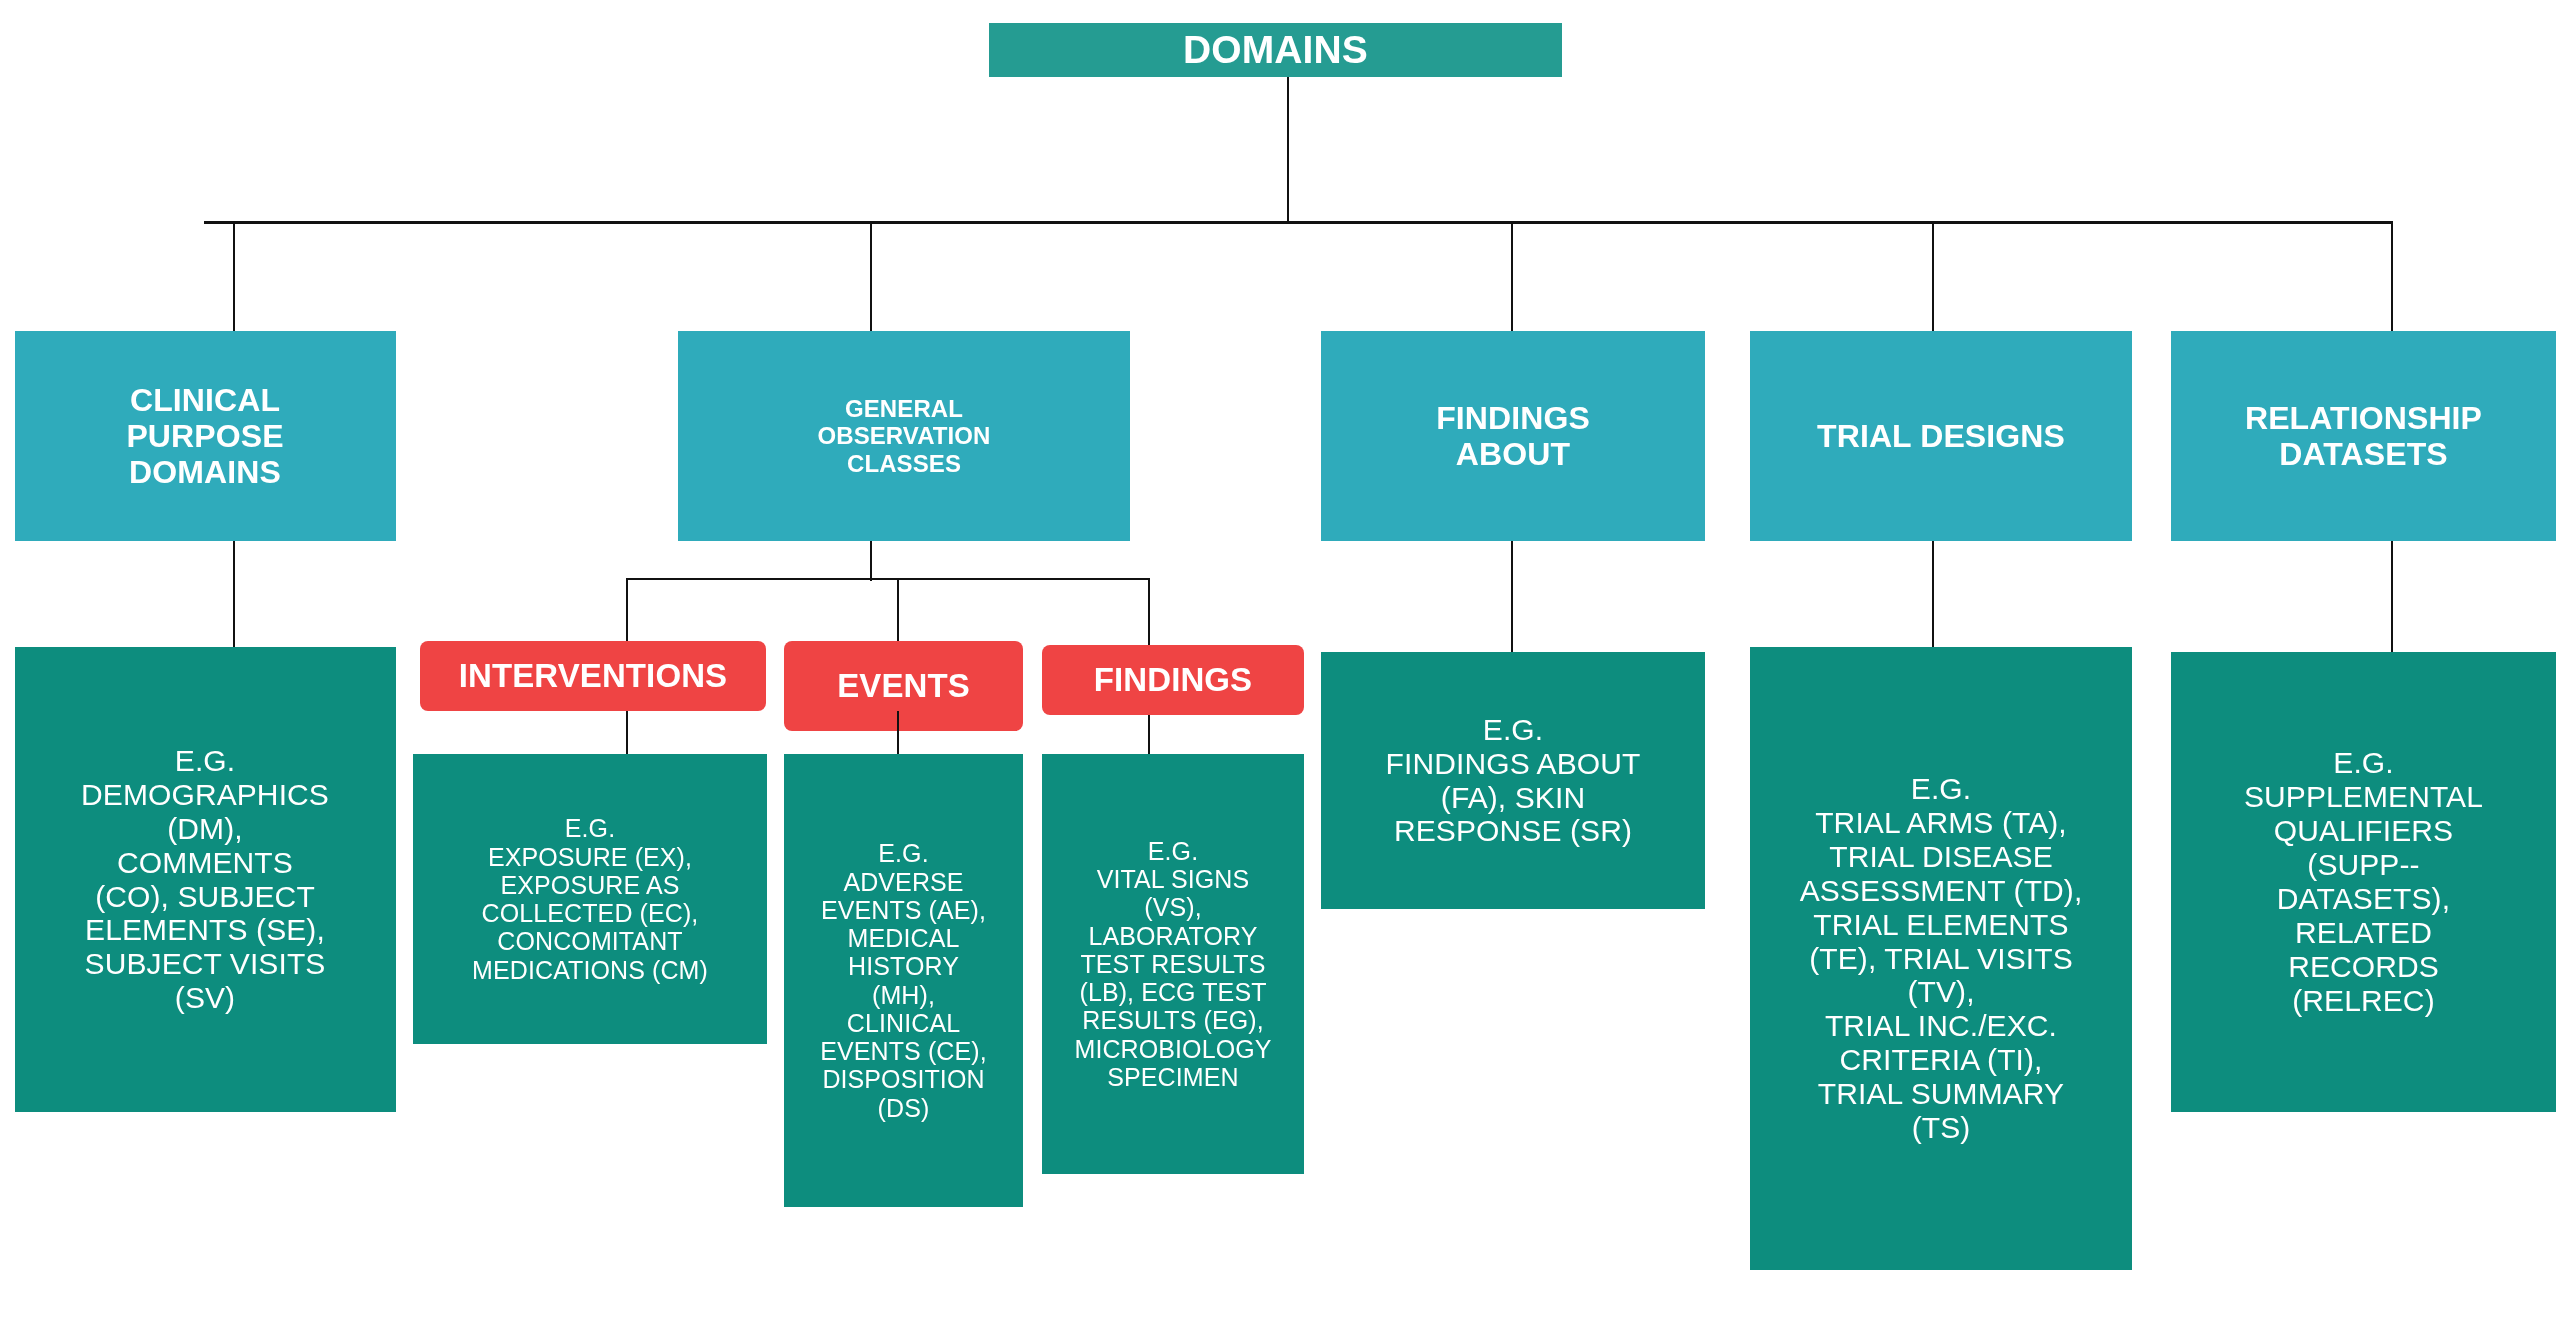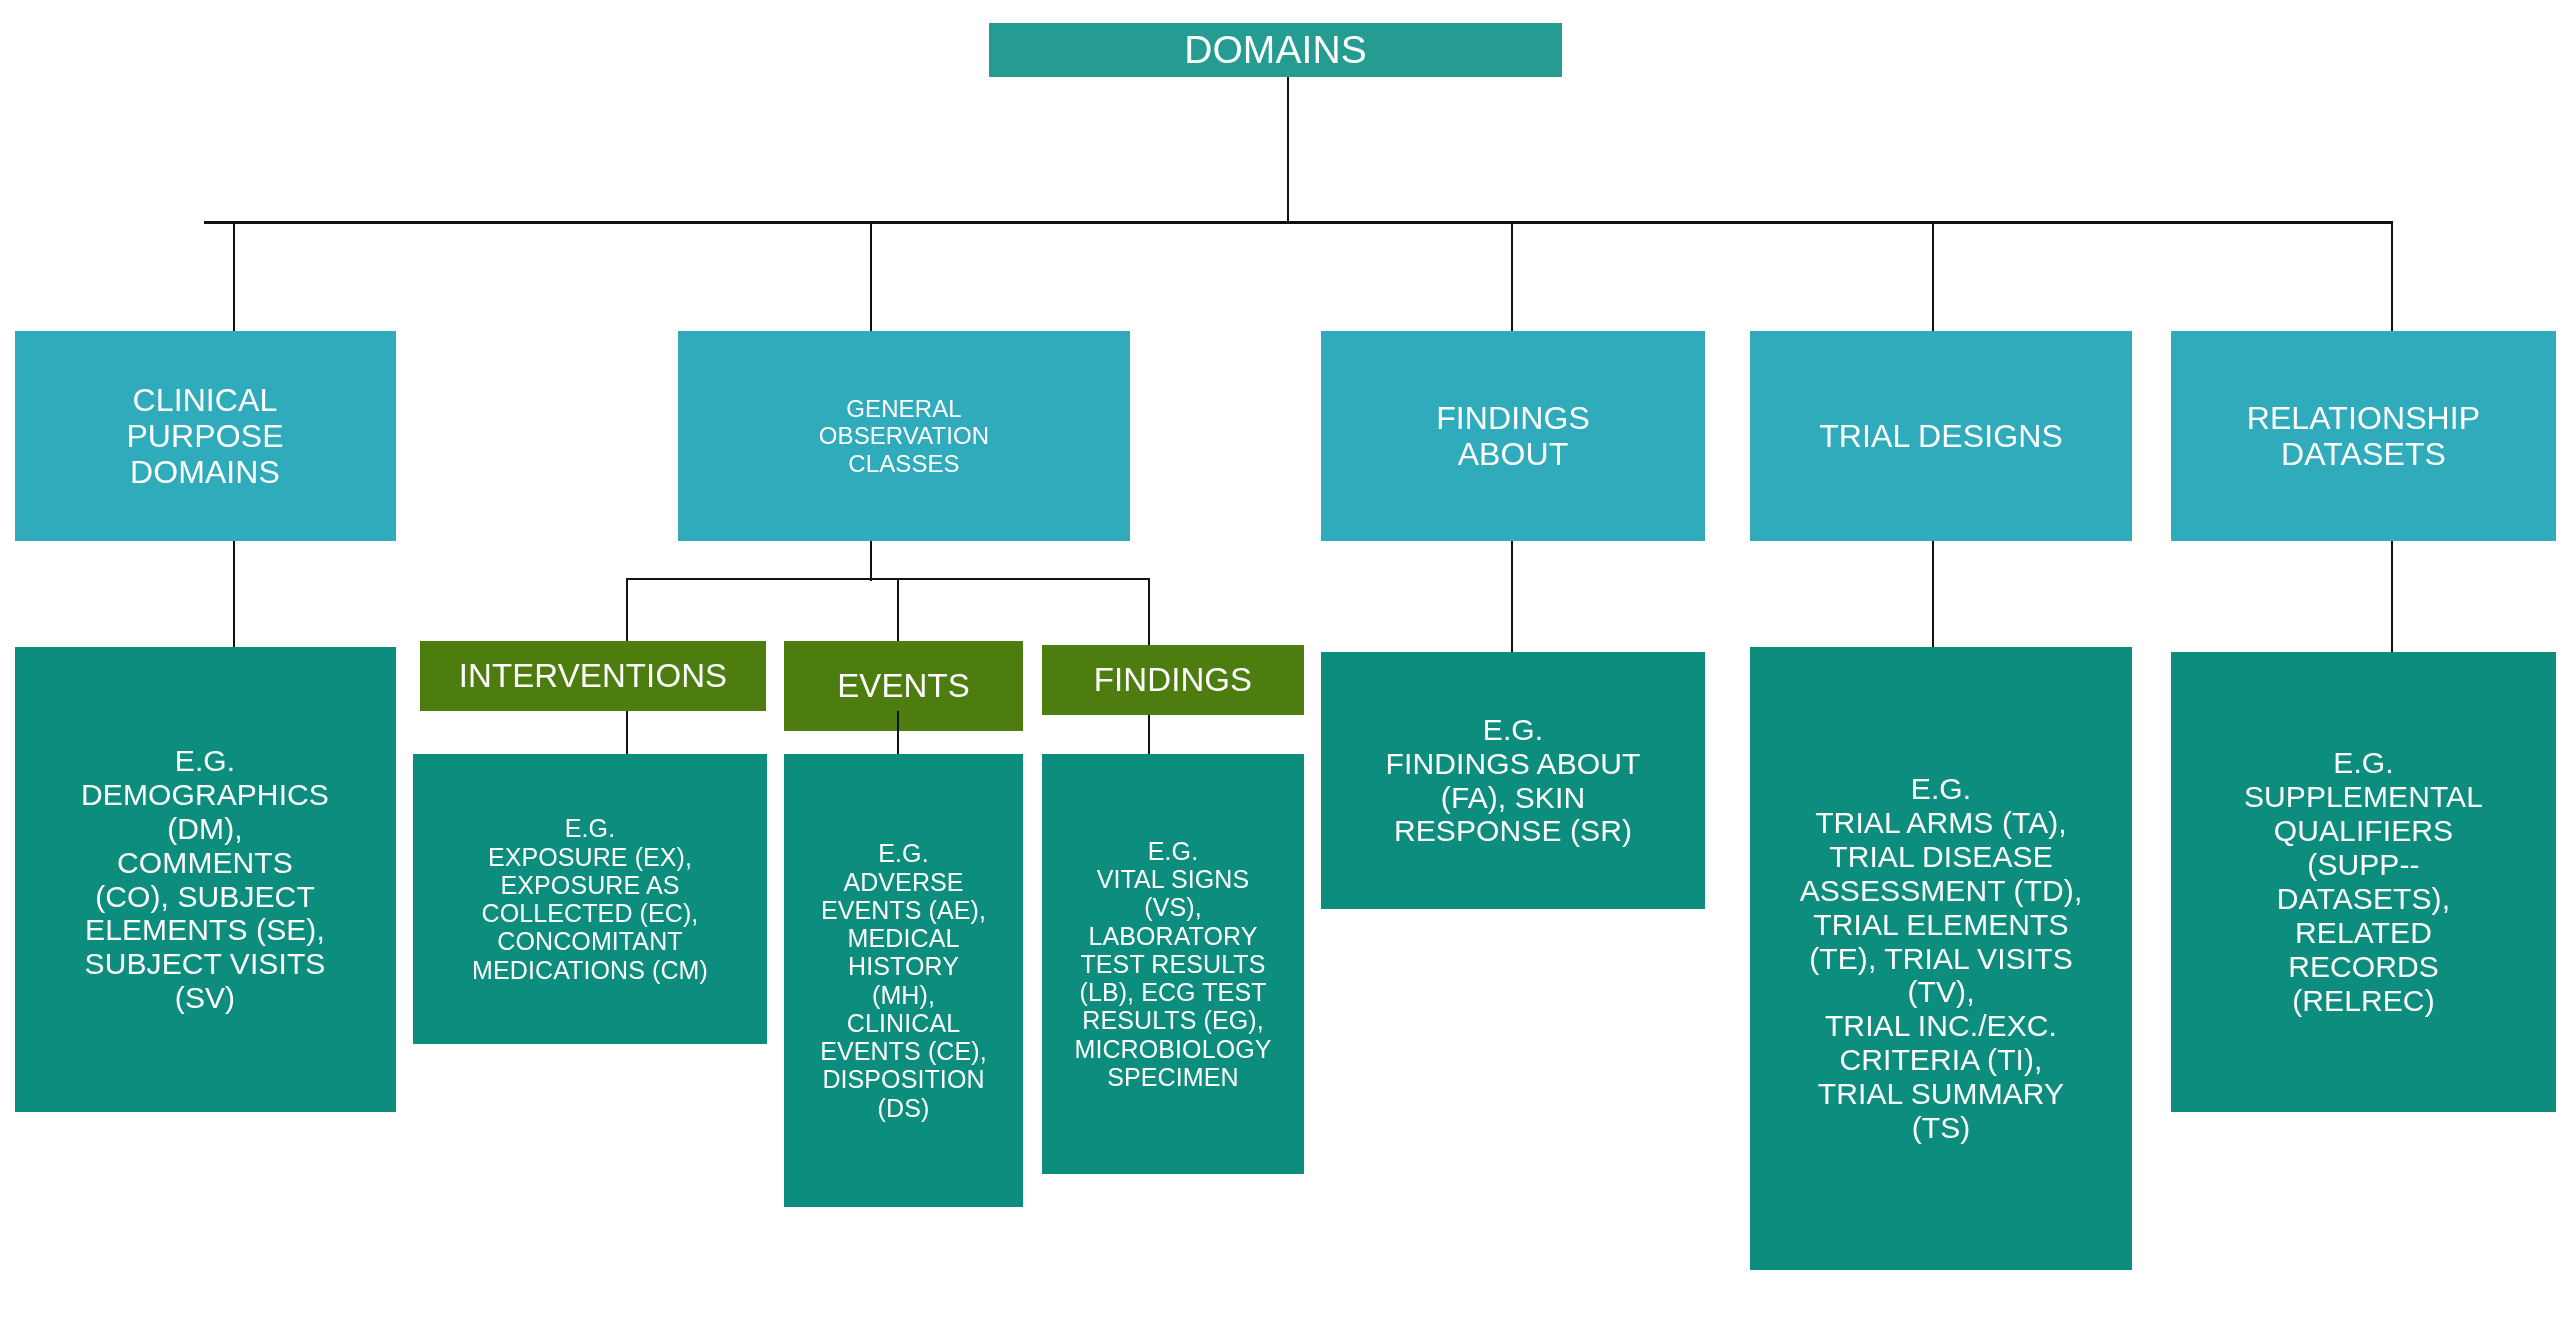--- a/index.html
+++ b/index.html
@@ -17,29 +17,29 @@
     overflow: hidden;
   }
   .box {
     position: absolute;
     box-sizing: border-box;
     display: flex;
     align-items: center;
     justify-content: center;
     text-align: center;
     color: #ffffff;
-    font-weight: 400;
+    font-weight: 700;
     line-height: 1.13;
     padding: 4.3px 5.8px;
     white-space: pre-line;
     letter-spacing: 0.1px;
   }
   .box.root       { background: #259C92; }
   .box.level2     { background: #2FABBB; }
-  .box.classhdr   { background: #4d7c0f; }
+  .box.classhdr   { background: #ef4444; border-radius: 8px; }
   .box.detail     { background: #0D8D7E; font-weight: 400; }
 
   .connector {
     position: absolute;
     background: #111111;
   }
   .v { width: 2.2px; }
   .h { height: 2.9px; }
   .v-thin { width: 2.2px; }
   .h-thin { height: 2.2px; }

